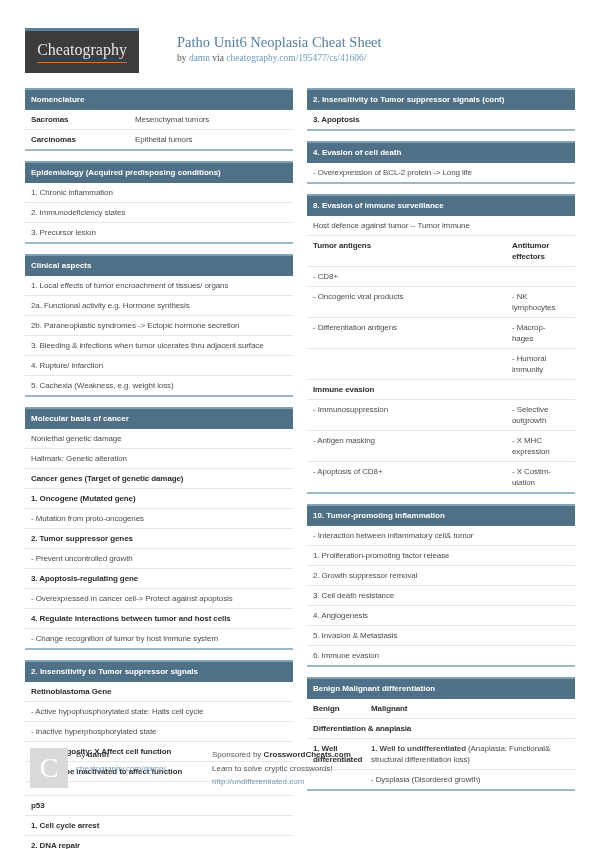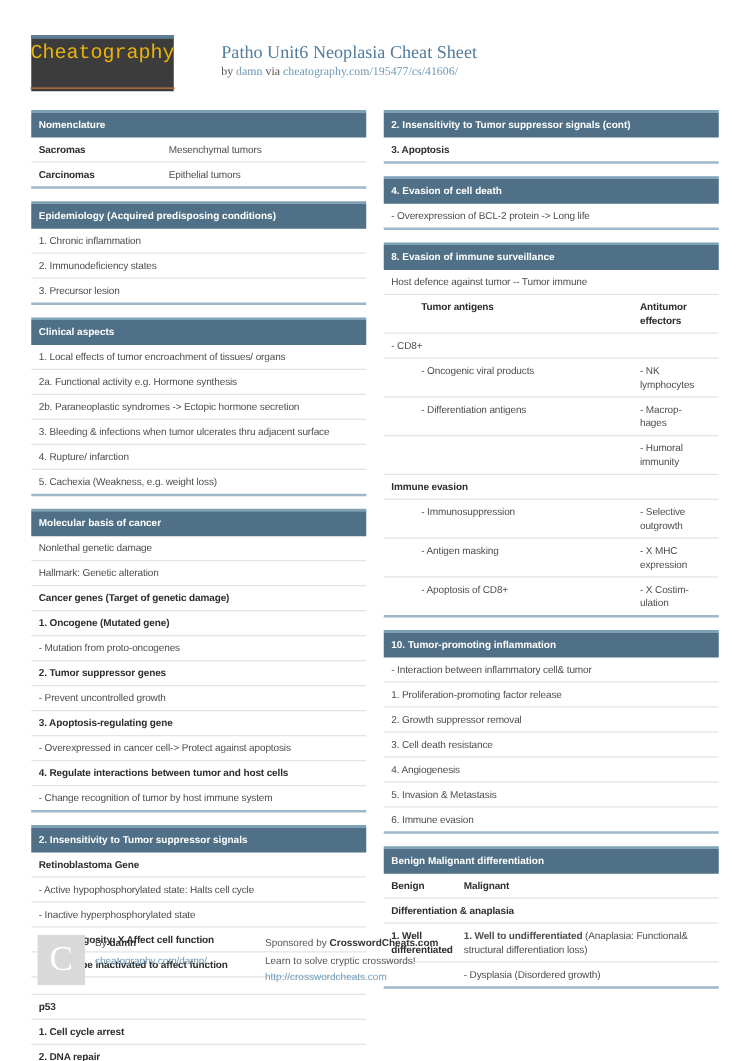--- a/index.html
+++ b/index.html
@@ -8,22 +8,22 @@
     --footer-logo-bg:#d9d9d9;
   }
   html,body{margin:0;padding:0;background:#fff;}
   .page{position:relative;width:600px;height:849px;background:#fff;overflow:hidden;
         font-family:"Liberation Sans",sans-serif;}
 
   
   .hdr{position:absolute;top:28px;left:25px;display:flex;align-items:flex-start;}
   .logo-box{width:114px;height:45px;background:var(--logo-bg);border-top:3px solid #5d7d92;
             display:flex;align-items:center;justify-content:center;box-sizing:border-box;cursor:pointer;}
-  .logo-text{font-family:Liberation Mono, monospace;color:#eab308;font-size:16px;
-             border-bottom:1px solid var(--logo-underline);padding-bottom:19px;}
+  .logo-text{font-family:Liberation Serif, serif;color:#e5e5e5;font-size:16px;
+             border-bottom:1px solid var(--logo-underline);padding-bottom:3px;}
   .title-blk{margin-left:38px;padding-top:6px;font-family:"Liberation Serif",serif;}
   .sheet-title{color:var(--title);font-size:14.5px;line-height:16px;text-decoration:none;display:block;}
   .byline{font-size:9.5px;color:#555;margin-top:3px;}
   .byline a{color:var(--link);text-decoration:none;}
 
   
   .cols{position:absolute;top:88px;left:25px;width:550px;display:flex;gap:14px;}
   .col{width:268px;flex:none;}
   .sec{border-top:2px solid var(--header-top-border);border-bottom:2px solid var(--section-bottom-border);
        margin-bottom:10px;background:#fff;}
@@ -31,21 +31,21 @@
          padding:5px 6px;line-height:10px;}
   .row{padding:4px 6px;font-size:8px;line-height:11px;color:#4d4d4d;letter-spacing:-0.1px;}
   .row + .row{border-top:1px solid #e4e4e4;}
   .b{font-weight:bold;color:#2e2e2e;}
   .row.blank{height:9px;padding:2px 6px;}
   .kv{display:flex;}
   .kv .k{padding-right:8px;box-sizing:border-box;}
   .kv .v{white-space:pre-line;}
   .kv1 .k{width:104px;flex:none;font-weight:bold;color:#2e2e2e;}
   .kv1 .v{flex:1;}
-  .kv2 .k{flex:1;margin-left:24px;}
+  .kv2 .k{flex:1;}
   .kv2 .v{width:57px;flex:none;}
   .kv3 .k{width:58px;flex:none;}
   .kv3 .v{flex:1;}
 
   
   .ftr{position:absolute;top:748px;left:30px;right:20px;display:flex;font-size:8px;line-height:13.5px;color:#555;}
   .f-logo{width:38px;height:40px;background:var(--footer-logo-bg);color:#fff;flex:none;
           font-family:"Liberation Serif",serif;font-size:28px;display:flex;align-items:center;justify-content:center;cursor:pointer;}
   .f-col1{margin-left:8px;width:136px;flex:none;}
   .f-col2{width:160px;flex:none;}
@@ -227,17 +227,17 @@
     <div class="f-logo">
       <span>C</span>
     </div>
     <div class="f-col1">
       <div><span>By</span> <span class="dark">damn</span></div>
       <a href="#">cheatography.com/damn/</a>
     </div>
     <div class="f-col3">
       <div><span>Sponsored by</span> <span class="dark">CrosswordCheats.com</span></div>
       <div>Learn to solve cryptic crosswords!</div>
-      <a href="#">http://crosswordcheats.com</a>
+      <a href="#">http://undifferentiated.com</a>
     </div>
   </div>
 
 </div>
 
 </body></html>

